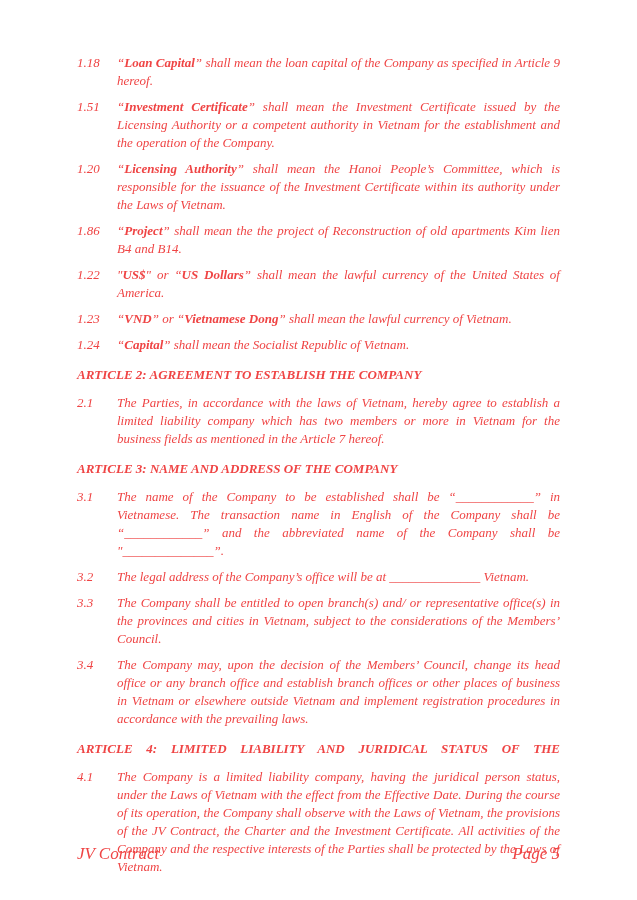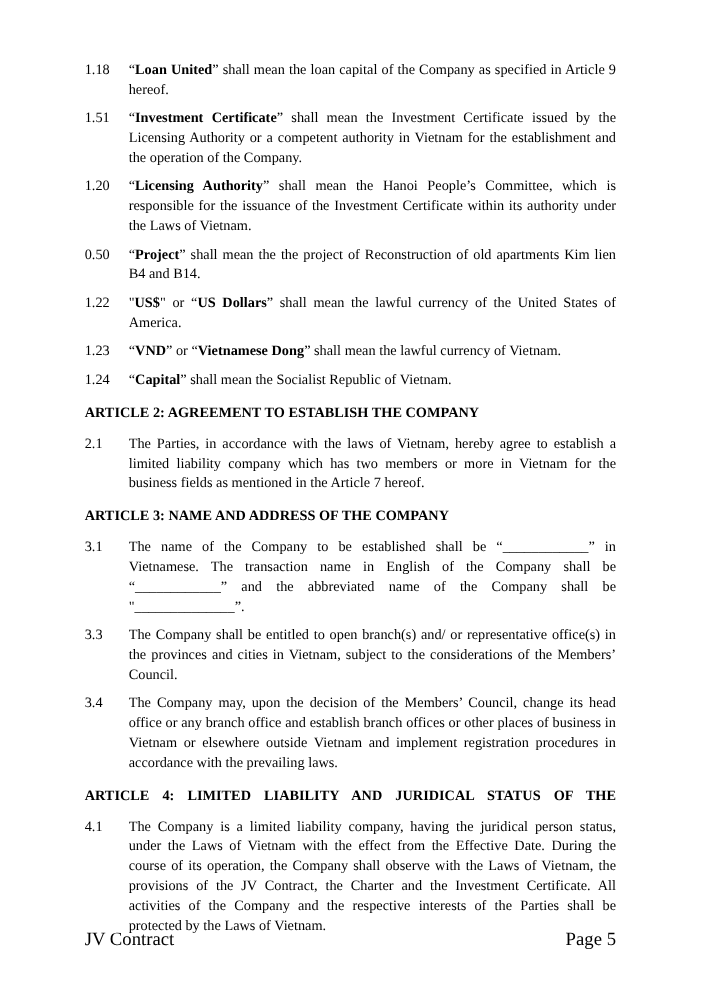--- a/index.html
+++ b/index.html
@@ -2,25 +2,26 @@
 <html><head>
 <meta charset="utf-8">
 <style>
   * { box-sizing: border-box; }
   html, body { margin: 0; padding: 0; }
   body { width: 637px; height: 900px; background: #ffffff; }
   .page {
     position: relative;
     width: 637px; height: 900px;
     background: #ffffff;
-    color: #000000;
+    color: #ef4444;
     font-family: "Liberation Serif", "DejaVu Serif", serif;
     font-size: 13px;
     line-height: 18px;
     overflow: hidden;
+    font-style: italic;
   }
   .doc { position: absolute; top: 54px; left: 77px; right: 77px; }
   .clause { display: grid; grid-template-columns: 40px 1fr; margin: 0 0 8px 0; }
   .clause .num { text-align: left; }
   .clause p { margin: 0; text-align: justify; }
   .term { font-weight: bold; }
   .article-heading { font-weight: bold; margin: 12px 0 10px 0; }
   .article-heading .hline { display: block; }
   .article-heading.two-line .hline:first-child {
     text-align: justify;
@@ -35,35 +36,35 @@
   }
 </style>
 </head>
 <body>
 
 <div class="page">
   <main class="doc">
 
     <div class="clause">
       <span class="num">1.18</span>
-      <p><span>“</span><span class="term">Loan United</span><span>” shall mean the loan capital of the Company as specified in Article 9 hereof.</span></p>
+      <p><span>“</span><span class="term">Loan Capital</span><span>” shall mean the loan capital of the Company as specified in Article 9 hereof.</span></p>
     </div>
 
     <div class="clause">
       <span class="num">1.51</span>
       <p><span>“</span><span class="term">Investment Certificate</span><span>” shall mean the Investment Certificate issued by the Licensing Authority or a competent authority in Vietnam for the establishment and the operation of the Company.</span></p>
     </div>
 
     <div class="clause">
       <span class="num">1.20</span>
       <p><span>“</span><span class="term">Licensing Authority</span><span>” shall mean the Hanoi People’s Committee, which is responsible for the issuance of the Investment Certificate within its authority under the Laws of Vietnam.</span></p>
     </div>
 
     <div class="clause">
-      <span class="num">0.50</span>
+      <span class="num">1.86</span>
       <p><span>“</span><span class="term">Project</span><span>” shall mean the the project of Reconstruction of old apartments Kim lien B4 and B14.</span></p>
     </div>
 
     <div class="clause">
       <span class="num">1.22</span>
       <p><span>"</span><span class="term">US$</span><span>" or “</span><span class="term">US Dollars</span><span>” shall mean the lawful currency of the United States of America.</span></p>
     </div>
 
     <div class="clause">
       <span class="num">1.23</span>
@@ -86,20 +87,24 @@
 
     <div class="article-heading">
       <span class="hline">ARTICLE 3: NAME AND ADDRESS OF THE COMPANY</span>
     </div>
 
     <div class="clause">
       <span class="num">3.1</span>
       <p><span>The name of the Company to be established shall be “____________” in Vietnamese. The transaction name in English of the Company shall be “____________” and the abbreviated name of the Company shall be "______________”.</span></p>
     </div>
 
+    <div class="clause">
+      <span class="num">3.2</span>
+      <p><span>The legal address of the Company’s office will be at ______________ Vietnam.</span></p>
+    </div>
 
     <div class="clause">
       <span class="num">3.3</span>
       <p><span>The Company shall be entitled to open branch(s) and/ or representative office(s) in the provinces and cities in Vietnam, subject to the considerations of the Members’ Council.</span></p>
     </div>
 
     <div class="clause">
       <span class="num">3.4</span>
       <p><span>The Company may, upon the decision of the Members’ Council, change its head office or any branch office and establish branch offices or other places of business in Vietnam or elsewhere outside Vietnam and implement registration procedures in accordance with the prevailing laws.</span></p>
     </div>

